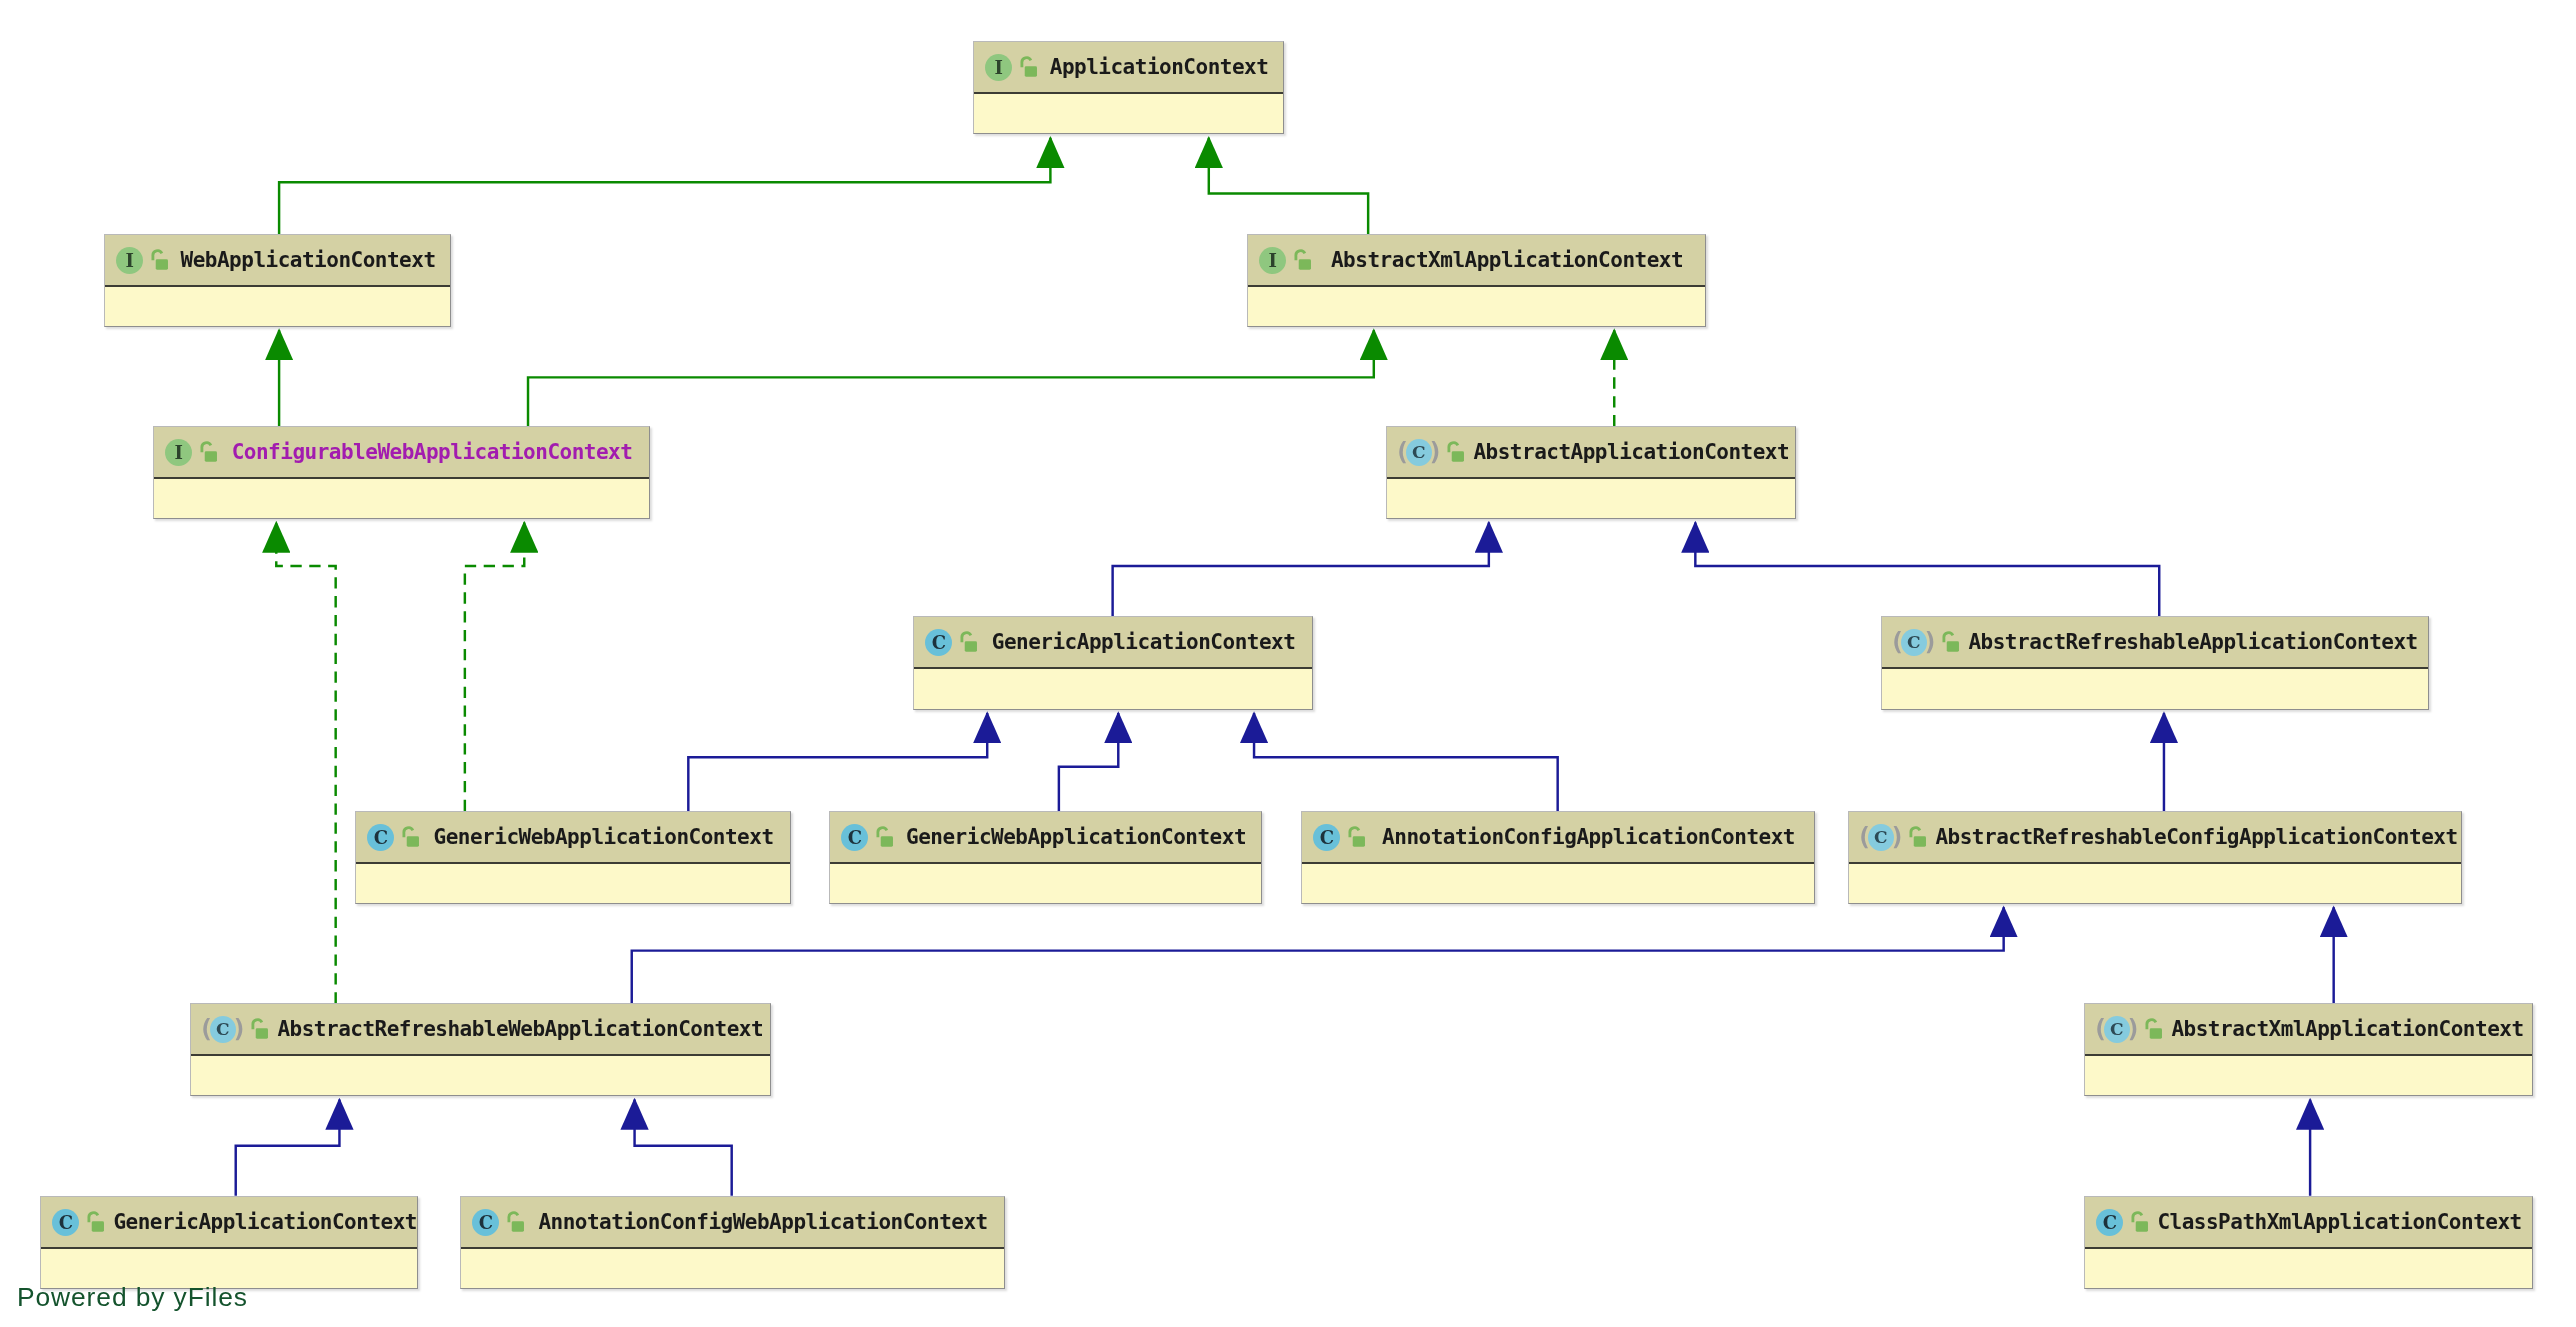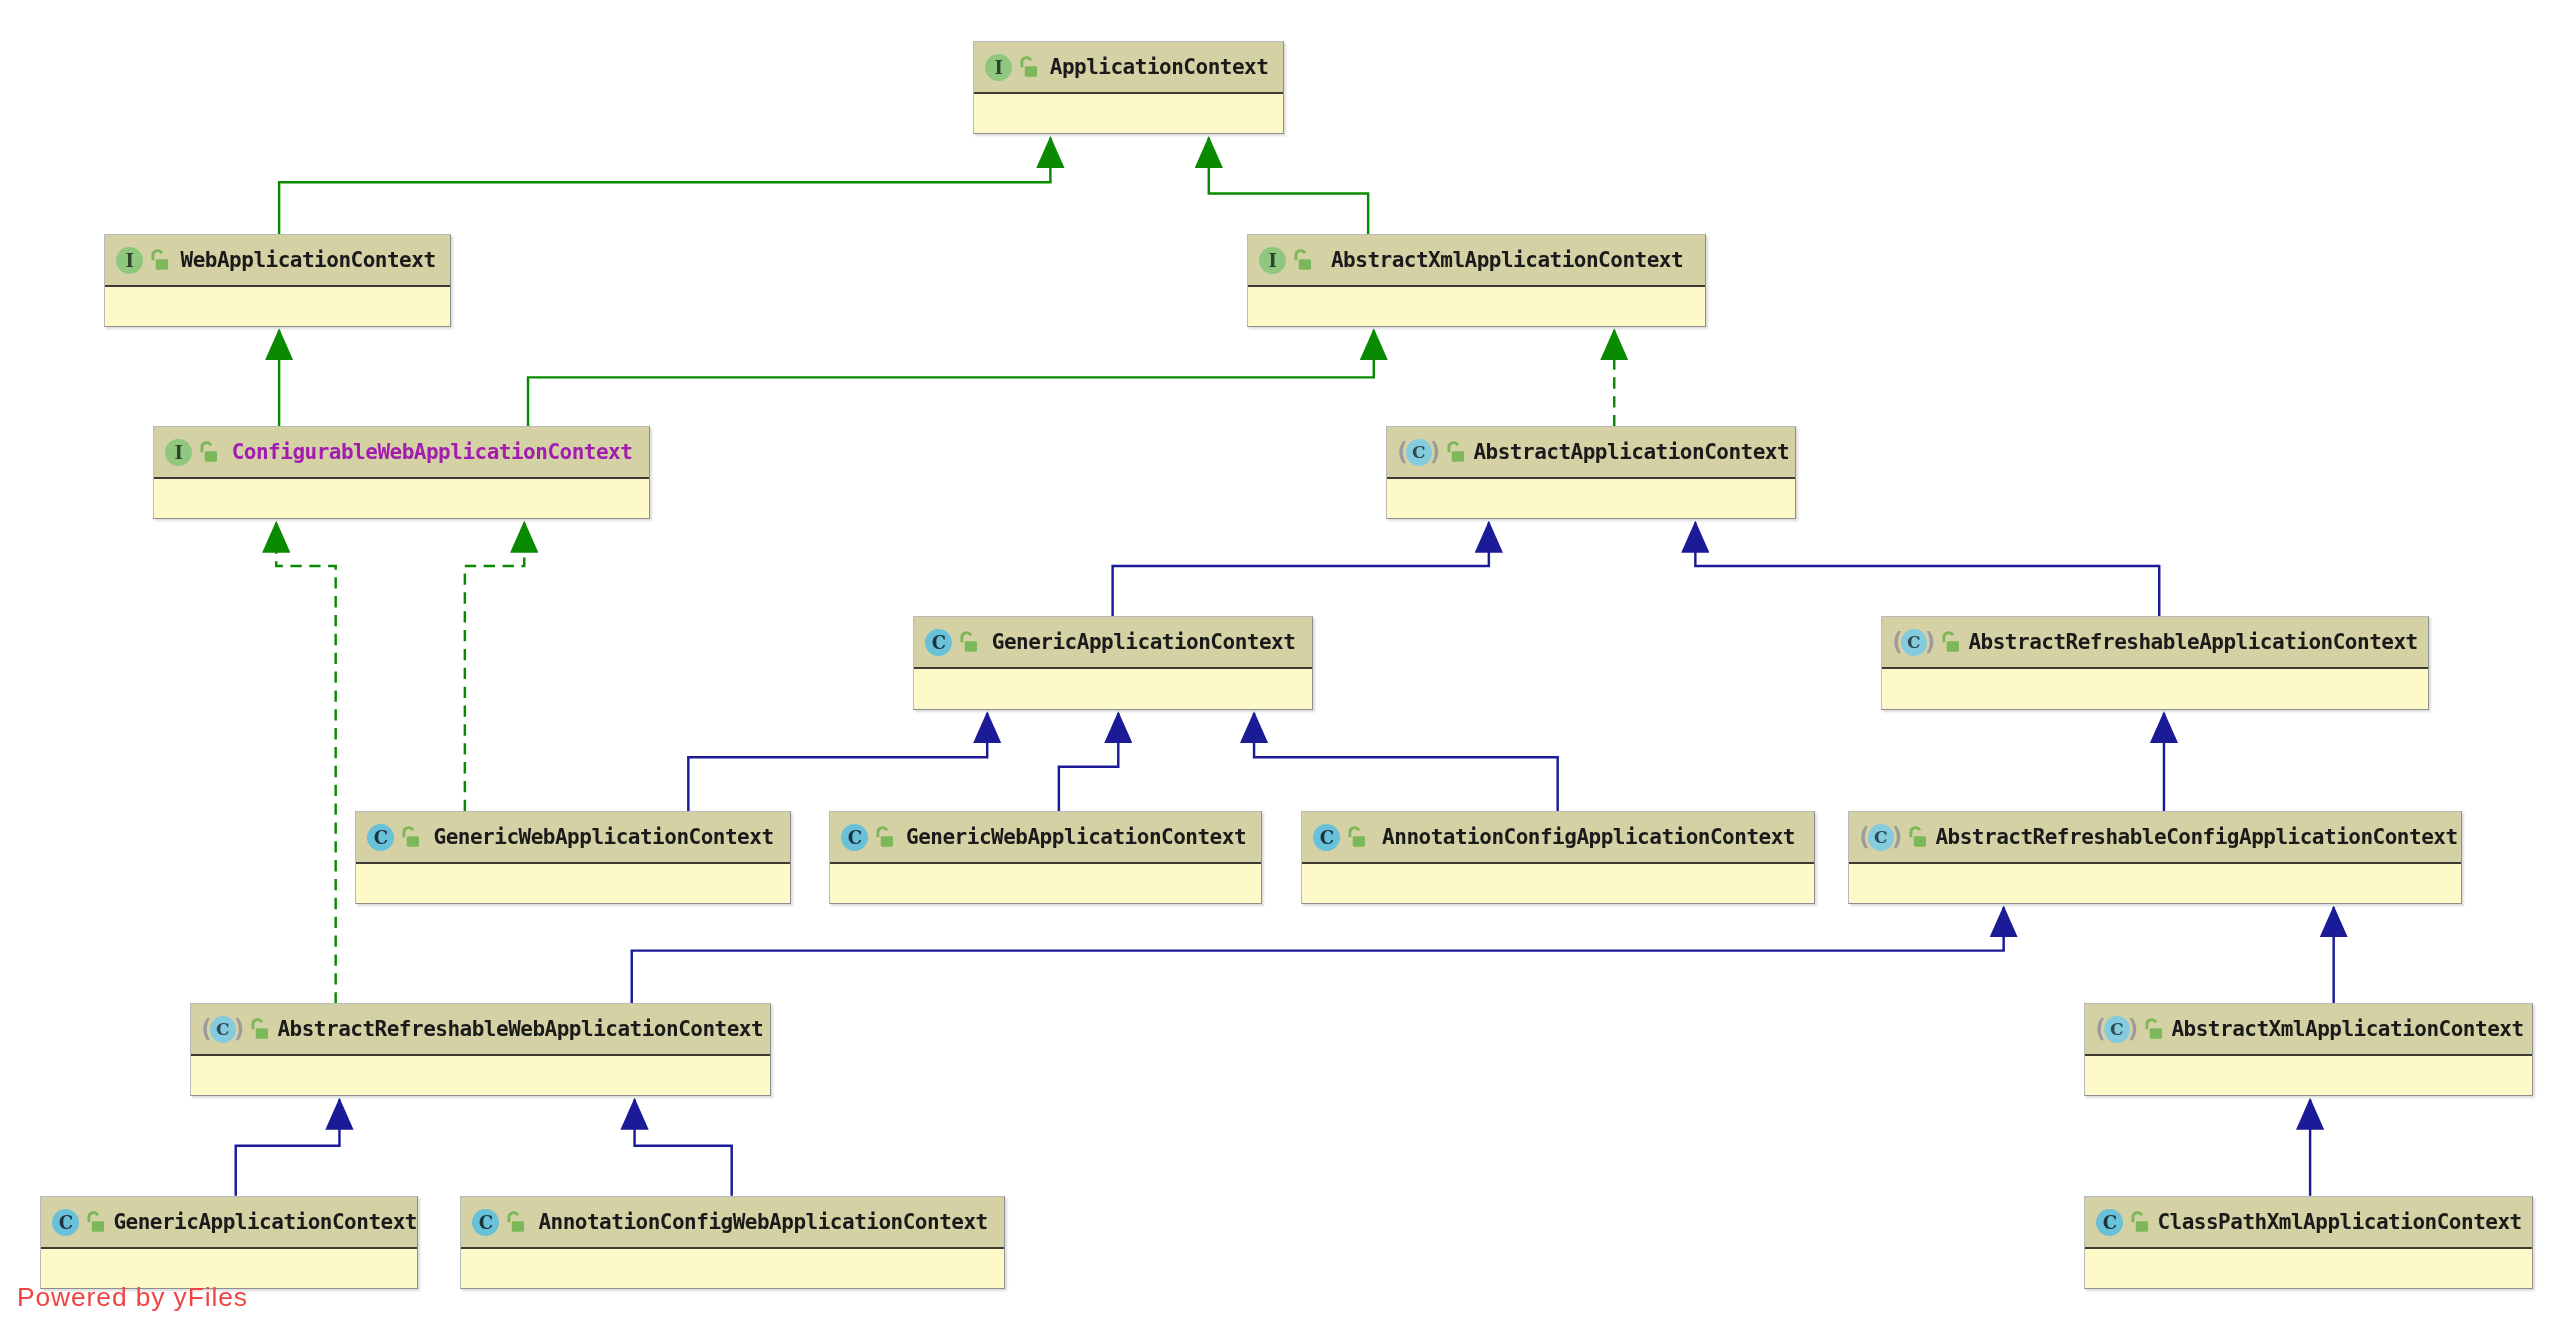--- a/index.html
+++ b/index.html
@@ -18,21 +18,21 @@
   .circ{flex:none;width:27px;height:27px;border-radius:50%;display:inline-flex;align-items:center;
         justify-content:center;font:bold 18px "DejaVu Serif",serif;}
   .ifc{background:#8fc77f;color:#2c432c;}
   .cls{background:#68c0d9;color:#1d323c;}
   .abs{display:inline-flex;align-items:center;flex:none;}
   .abs .circ{background:#85cbde;color:#2d4a55;width:25.5px;height:27px;font-size:17px;}
   .par{font:bold 25.5px "DejaVu Sans Mono",monospace;font-style:normal;color:#9b9b9b;
        margin:0 -3.8px;position:relative;z-index:1;line-height:1;}
   .lock{flex:none;margin-left:-1.9px;}
   #footer{position:absolute;left:17px;top:1282px;font:26.4px "Liberation Sans",sans-serif;
-          color:#ef4444;letter-spacing:0.9px;text-align:center;}
+          color:#14532d;letter-spacing:0.9px;text-align:center;}
 </style>
 </head>
 <body>
 
 <div id="canvas">
   <svg id="edge-layer" width="2576" height="1328" viewBox="0 0 2732 1408">
     <defs>
       <marker id="ah-green" markerUnits="userSpaceOnUse" markerWidth="34" markerHeight="30" refX="32" refY="15" orient="auto">
         <path d="M0,0 L34,15 L0,30 Z" fill="#0a8a00"></path>
       </marker>

